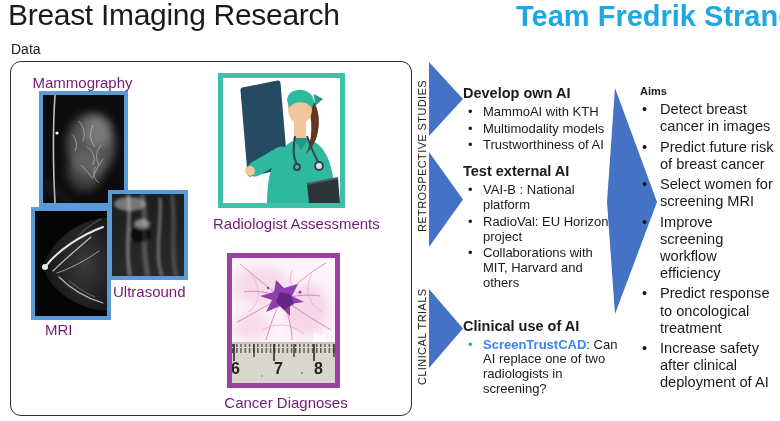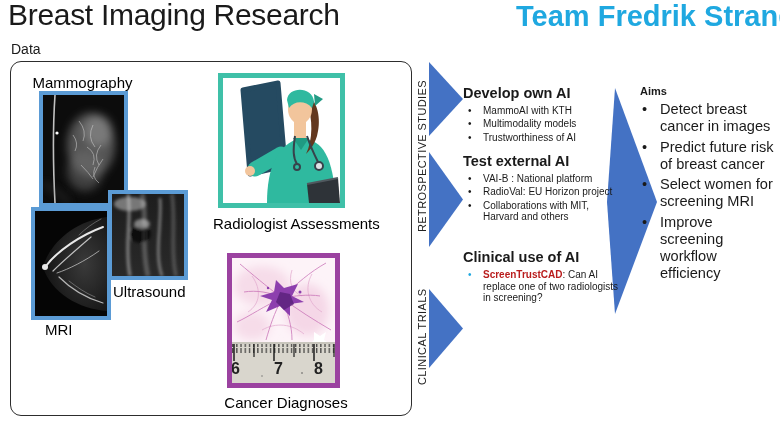--- a/index.html
+++ b/index.html
@@ -13,21 +13,21 @@
 
   
   .data-box{position:absolute;left:10px;top:61px;width:402px;height:355px;border:1.6px solid #2d2d2d;border-radius:11px;box-sizing:border-box;background:#fff;}
 
   .img-frame{position:absolute;box-sizing:border-box;background:#fff;}
   .img-frame svg{display:block;width:100%;height:100%;}
   .frame-blue{border:4px solid #5b9bd5;}
   .frame-teal{border:5px solid #3fc0a8;}
   .frame-purple{border:5px solid #9b42a0;}
 
-  .img-label{position:absolute;font-size:15px;color:#000000;white-space:nowrap;}
+  .img-label{position:absolute;font-size:15px;color:#701a75;white-space:nowrap;}
   .centered{text-align:center;}
 
   .mammo-frame{left:39px;top:91px;width:89px;height:116px;z-index:1;}
   .us-frame{left:108px;top:190px;width:80px;height:90px;z-index:3;}
   .mri-frame{left:31px;top:207px;width:80px;height:113px;z-index:2;}
   .radiol-frame{left:218px;top:73px;width:127px;height:135px;}
   .cancer-frame{left:227px;top:253px;width:113px;height:135px;overflow:hidden;}
 
   .ruler-num{position:absolute;font-size:16px;font-weight:700;color:#222;z-index:5;}
 
@@ -42,24 +42,24 @@
   .vlabel-retro{left:414px;top:62px;height:188px;}
   .vlabel-clinical{left:414px;top:280px;height:114px;}
   .big-arrow{position:absolute;left:604px;top:84px;}
 
   
   .mid-col{position:absolute;left:463px;top:85px;width:156px;}
   .mid-col h3{margin:0;font-size:14.5px;font-weight:700;line-height:1.16;}
   .mid-col h3.h2gap{margin-top:10px;}
   .mid-col h3.h3gap{margin-top:27px;}
   .mid-col ul{list-style:none;margin:3px 0 0 0;padding:0;}
-  .mid-col li{position:relative;padding-left:20px;font-size:10px;line-height:1.14;margin-bottom:2px;}
+  .mid-col li{position:relative;padding-left:20px;font-size:13px;line-height:1.14;margin-bottom:2px;}
   .mid-col li::before{content:"\2022";position:absolute;left:5px;}
   .mid-col li.cyan::before{color:#1fa8e0;}
-  .st-name{color:#b91c1c;font-weight:700;}
+  .st-name{color:#3b82f6;font-weight:700;}
 
   
   .aims-col{position:absolute;left:640px;top:85px;width:138px;}
   .aims-col h3{margin:0;font-size:11px;font-weight:700;line-height:1.2;}
   .aims-col ul{list-style:none;margin:3px 0 0 0;padding:0;}
   .aims-col li{position:relative;padding-left:20px;font-size:14.6px;line-height:1.18;margin-bottom:3px;}
   .aims-col li::before{content:"\2022";position:absolute;left:2px;}
 </style>
 </head>
 <body>
@@ -261,16 +261,18 @@
     </ul>
   </div>
 
   <div class="aims-col">
     <h3>Aims</h3>
     <ul>
       <li>Detect breast cancer in images</li>
       <li>Predict future risk of breast cancer</li>
       <li>Select women for screening MRI</li>
       <li>Improve screening workflow efficiency</li>
+      <li>Predict response to oncological treatment</li>
+      <li>Increase safety after clinical deployment of AI</li>
     </ul>
   </div>
 
 </div>
 
 </body></html>

